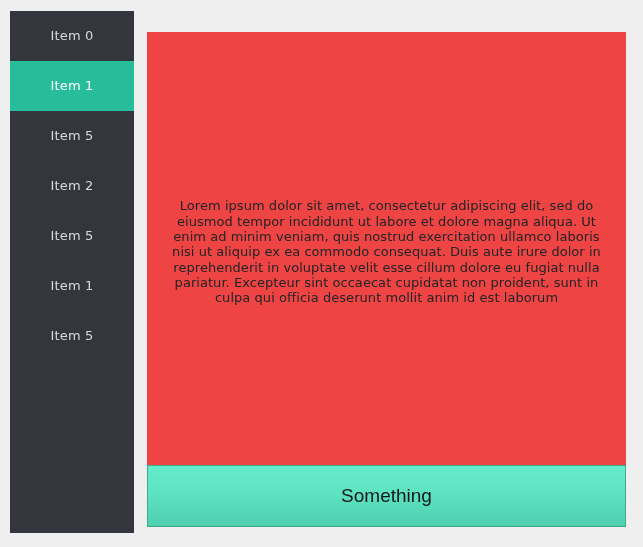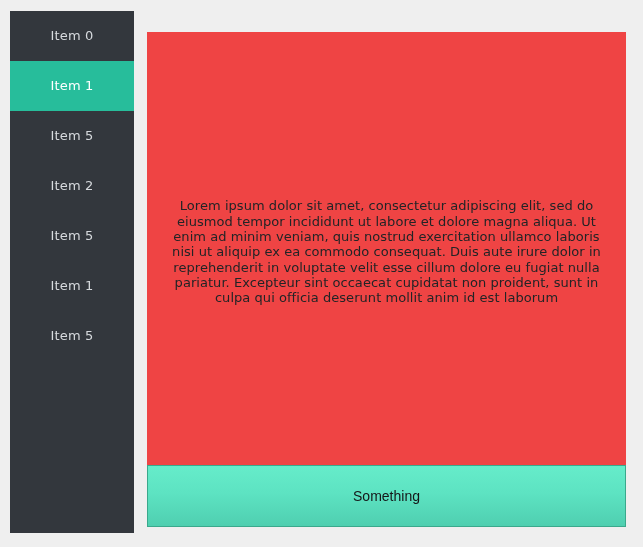--- a/index.html
+++ b/index.html
@@ -68,21 +68,21 @@
   #something-button {
     position: absolute;
     left: 147px;
     top: 465px;
     width: 479px;
     height: 62px;
     box-sizing: border-box;
     border: 1px solid #3aa98c;
     background: linear-gradient(to bottom, #66ecca 0%, #5de3c2 45%, #4fcfb0 100%);
     color: #151718;
-    font-size: 14px;
+    font-size: 19px;
     display: flex;
     align-items: center;
     justify-content: center;
     cursor: pointer;
     user-select: none;
   }
 </style>
 </head>
 <body>
 

